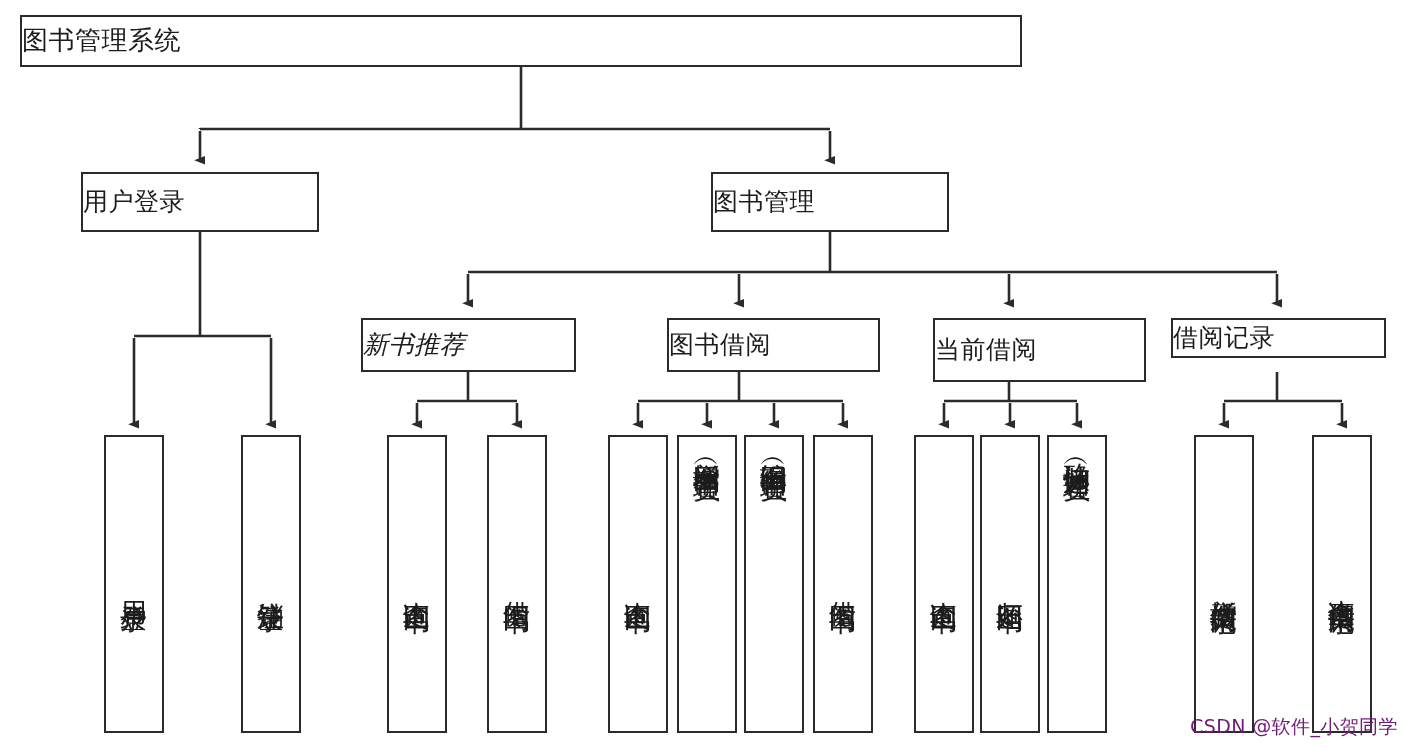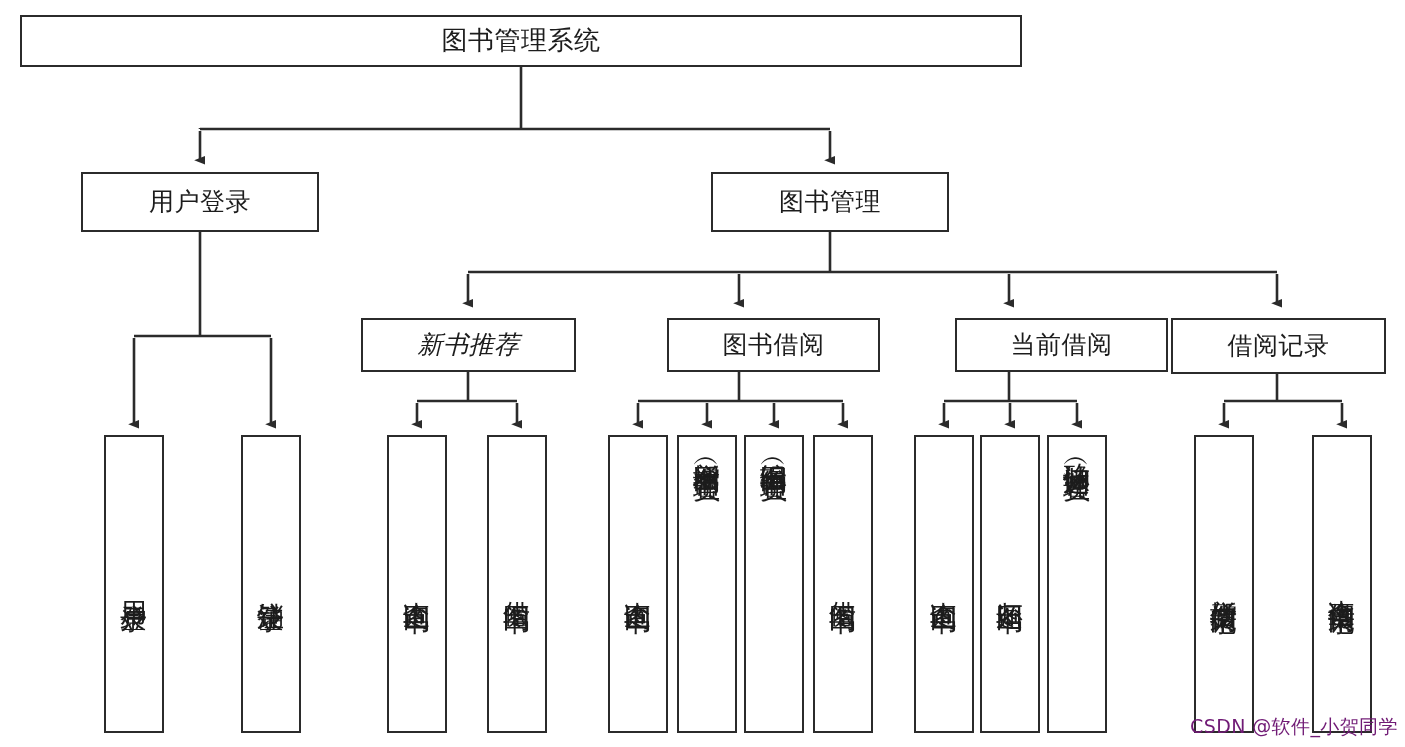--- a/index.html
+++ b/index.html
@@ -25,21 +25,21 @@
     height: 747px;
     pointer-events: none;
   }
   .node {
     position: absolute;
     box-sizing: border-box;
     border: 2.5px solid #2b2b2b;
     background: #ffffff;
     display: flex;
     align-items: center;
-    justify-content: center;
+    justify-content: flex-start;
     color: #1c1c1c;
   }
   .node .lbl {
     display: block;
     line-height: 1.06;
     letter-spacing: 0.5px;
     white-space: pre;
   }
   
   .node.h .lbl {
@@ -139,24 +139,24 @@
   <div class="node h" style="left:711px; top:172px; width:238px; height:60px;">
     <span class="lbl">图书管理</span>
   </div>
 
   <div class="node h" style="left:361px; top:318px; width:215px; height:54px;font-style:italic;">
     <span class="lbl">新书推荐</span>
   </div>
   <div class="node h" style="left:667px; top:318px; width:213px; height:54px;">
     <span class="lbl">图书借阅</span>
   </div>
-  <div class="node h" style="left:955px; top:318px; width:213px; height:54px;">
+  <div class="node h" style="left:933px; top:318px; width:213px; height:64px;">
     <span class="lbl">当前借阅</span>
   </div>
-  <div class="node h" style="left:1171px; top:318px; width:215px; height:56px;">
+  <div class="node h" style="left:1171px; top:318px; width:215px; height:40px;">
     <span class="lbl">借阅记录</span>
   </div>
 
   <div class="node v mid" style="left:104px; top:435px; width:60px; height:298px;">
     <span class="lbl">用户登录</span>
   </div>
   <div class="node v mid" style="left:241px; top:435px; width:60px; height:298px;">
     <span class="lbl">注销登录</span>
   </div>
 

